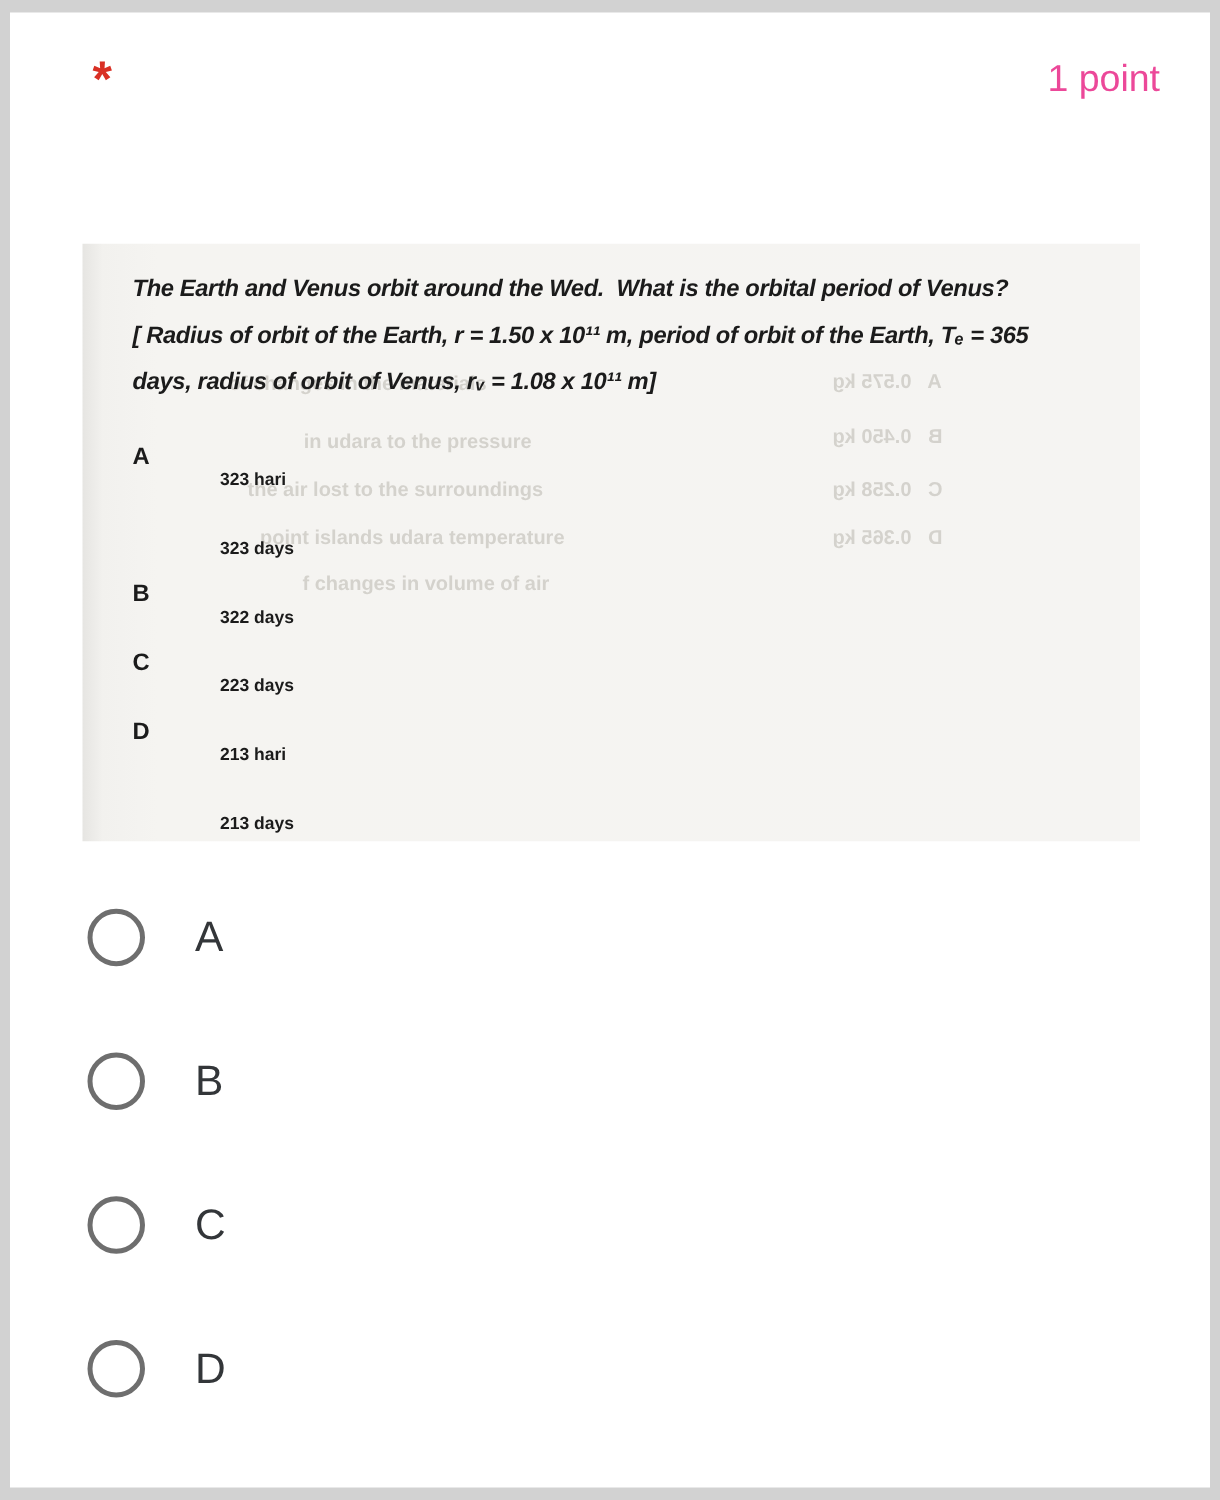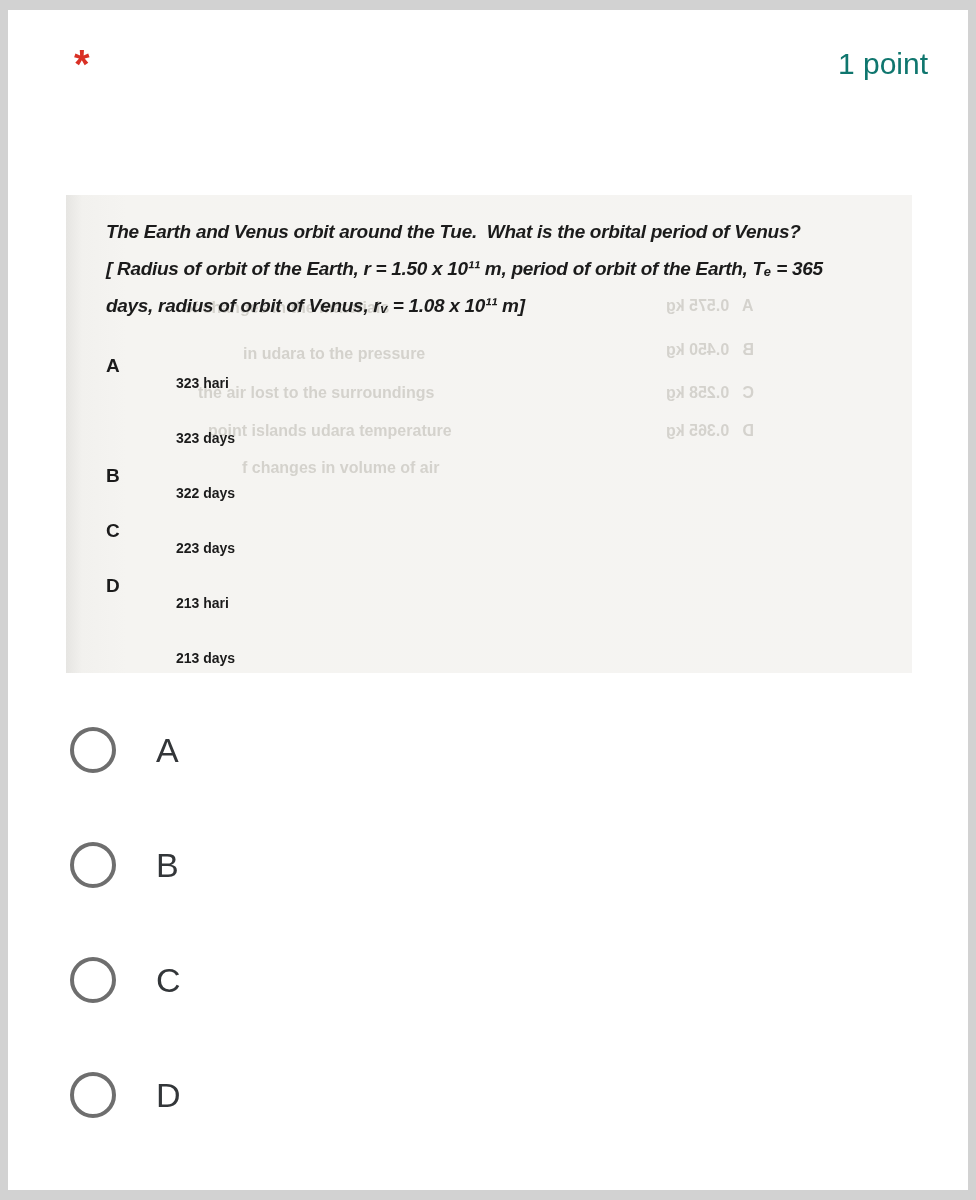--- a/index.html
+++ b/index.html
@@ -14,21 +14,21 @@
     position:absolute; left:8px; top:10px;
     width:960px; height:1180px;
     background:#ffffff;
   }
   .card-header {
     display:flex; justify-content:space-between; align-items:flex-start;
     padding:34px 40px 0 66px;
     height:74px;
   }
   .required { color:#d93025; font-size:40px; font-weight:700; line-height:40px; }
-  .points { color:#0f766e; font-size:30px; font-weight:400; line-height:40px; }
+  .points { color:#ec4899; font-size:30px; font-weight:400; line-height:40px; }
 
   
   .scan {
     position:relative;
     margin:111px 0 0 58px;
     width:846px; height:478px;
     background:linear-gradient(90deg,#e6e5e2 0px,#f2f1ee 16px,#f5f4f1 60px,#f5f4f2 100%);
     overflow:hidden;
     color:#1b1b1b;
   }
@@ -80,21 +80,21 @@
     <span class="ghost" style="left:177px; top:150px;">in udara to the pressure</span>
     <span class="ghost" style="left:132px; top:189px;">the air lost to the surroundings</span>
     <span class="ghost" style="left:142px; top:227px;text-align:right;">point islands udara temperature</span>
     <span class="ghost" style="left:176px; top:264px;">f changes in volume of air</span>
     <span class="ghost m" style="left:600px; top:102px;">A   0.575 kg</span>
     <span class="ghost m" style="left:600px; top:146px;">B   0.450 kg</span>
     <span class="ghost m" style="left:600px; top:189px;">C   0.258 kg</span>
     <span class="ghost m" style="left:600px; top:227px;">D   0.365 kg</span>
 
     <div class="scan-inner">
-      <div class="qline">The Earth and Venus orbit around the Tue.  What is the orbital period of Venus?</div>
+      <div class="qline">The Earth and Venus orbit around the Wed.  What is the orbital period of Venus?</div>
       <div class="qline">[ Radius of orbit of the Earth, r = 1.50 x 10¹¹ m, period of orbit of the Earth, Tₑ = 365</div>
       <div class="qline">days, radius of orbit of Venus, rᵥ = 1.08 x 10¹¹ m]</div>
 
       <div class="choices">
         <div class="choice">
           <span class="letter">A</span>
           <span class="vals">
             <div class="hari">323 hari</div>
             <div class="days">323 days</div>
           </span>

